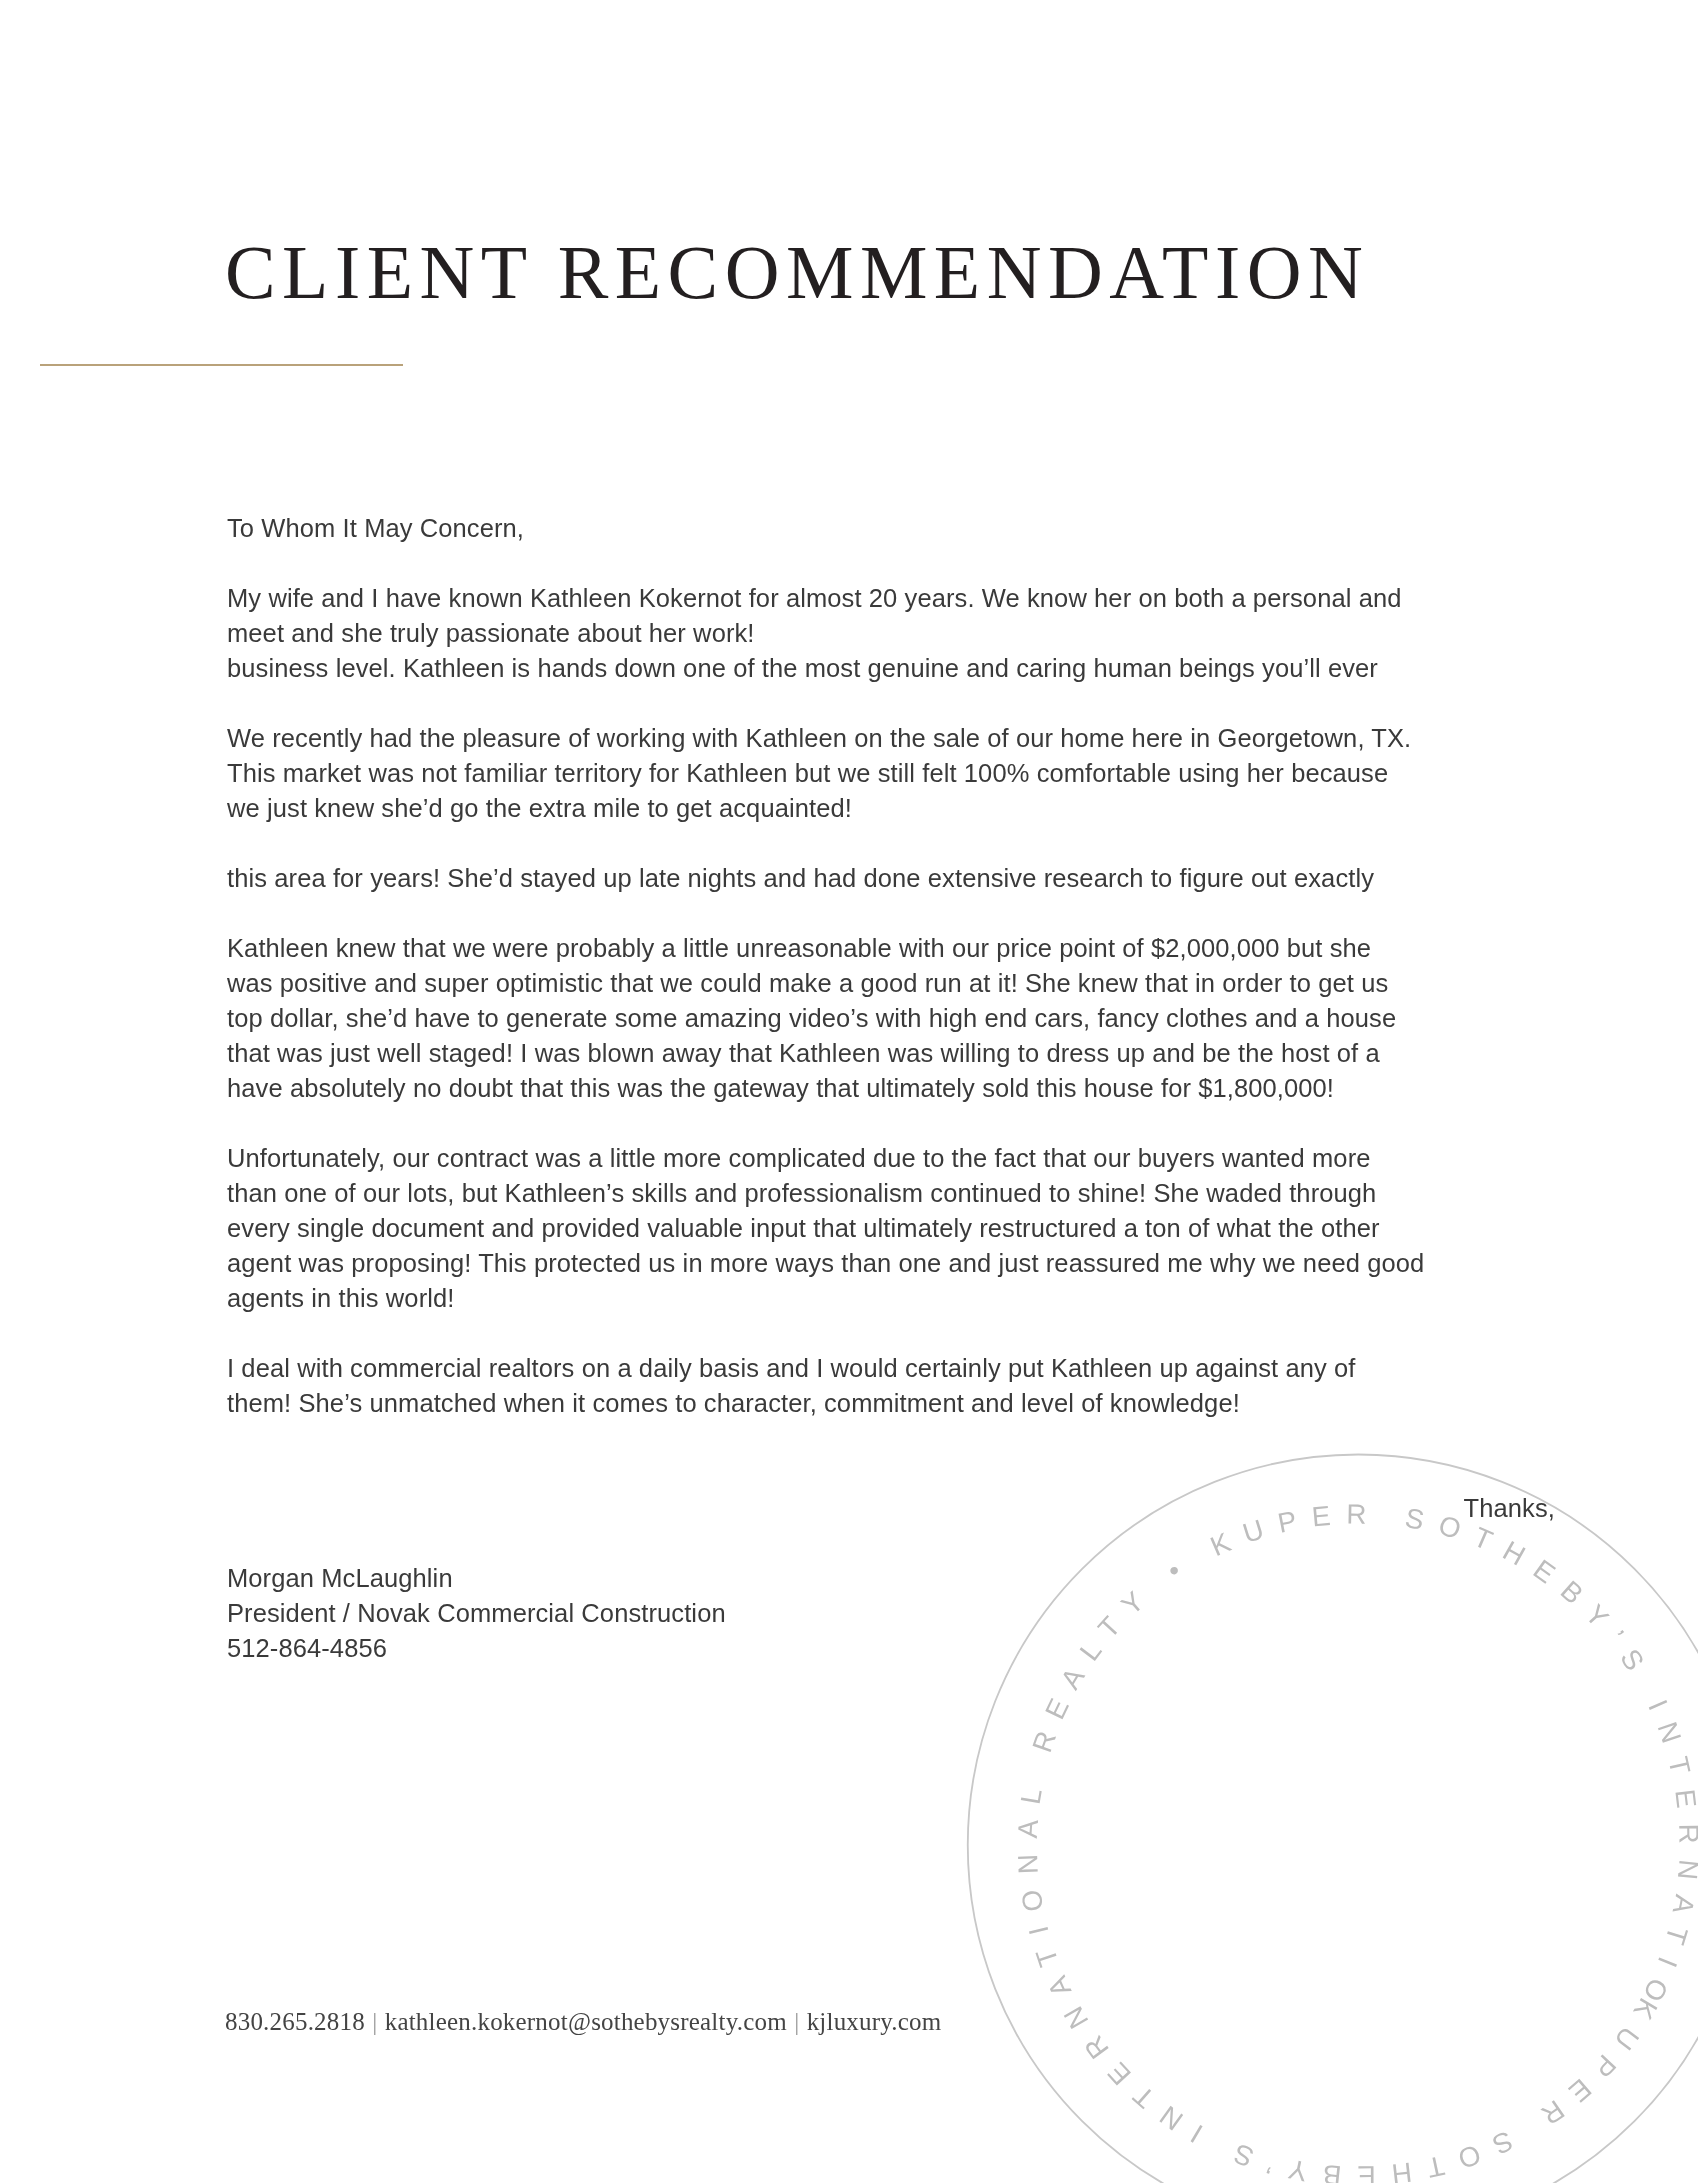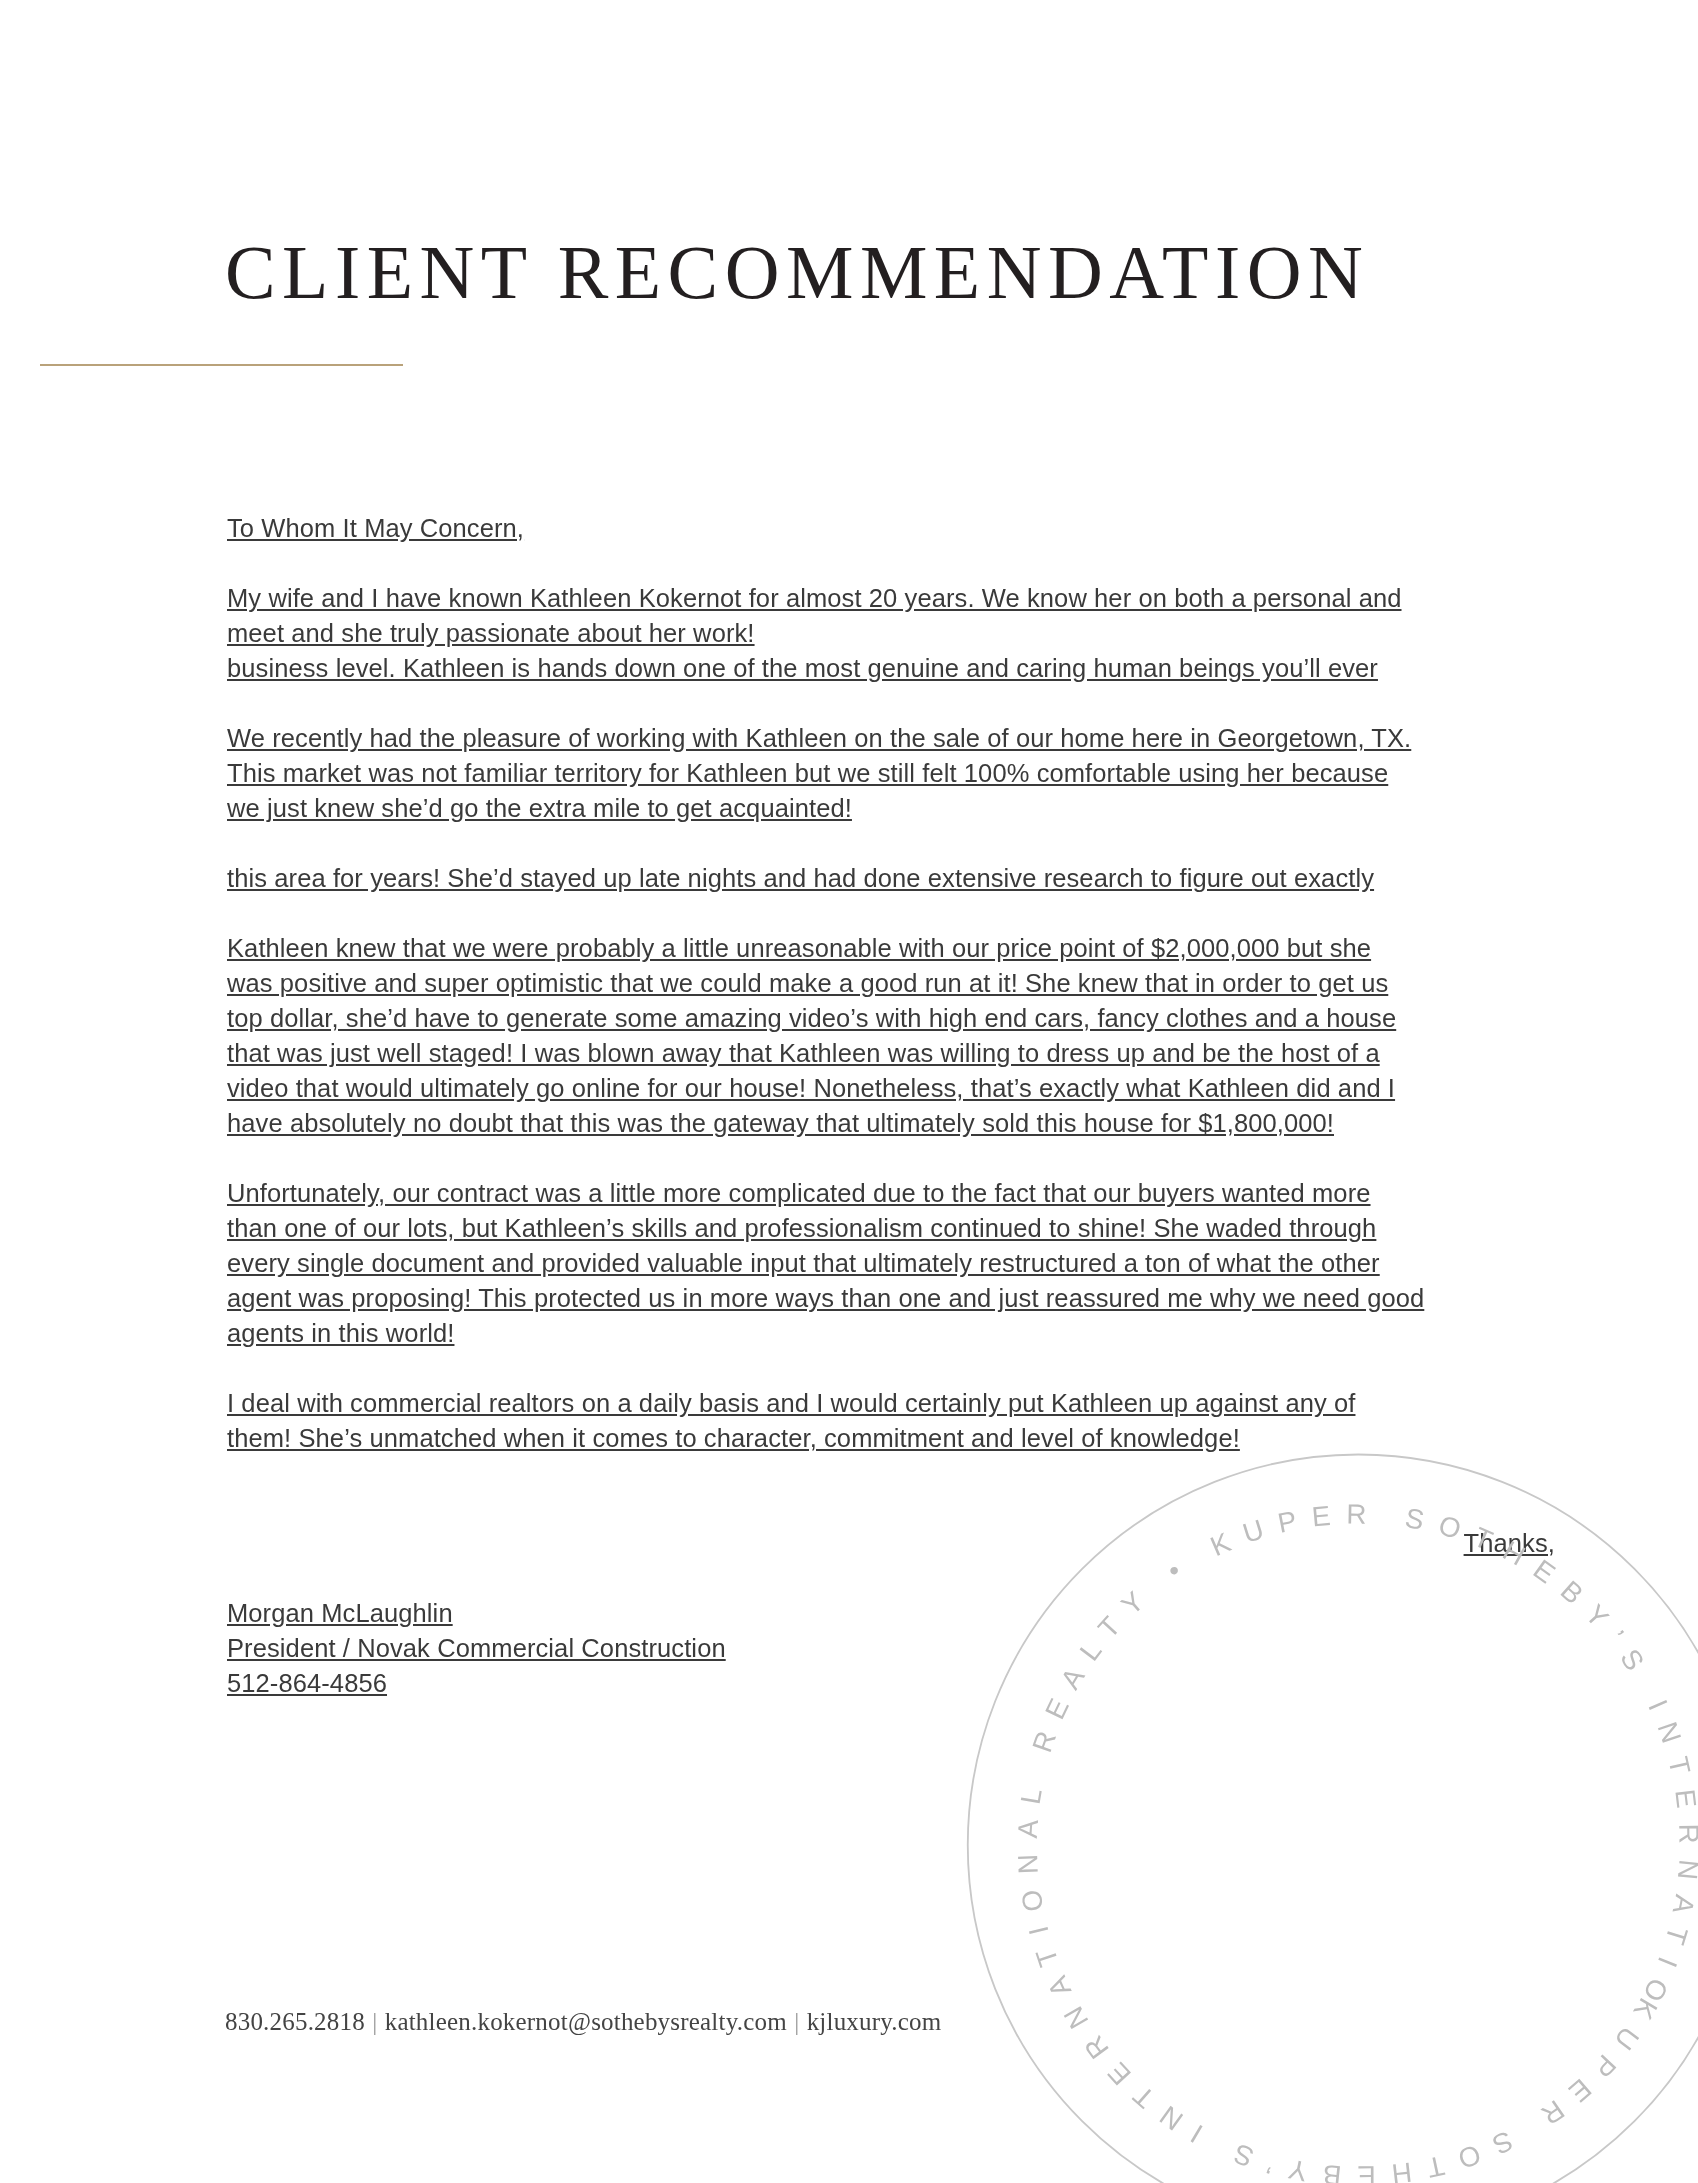--- a/index.html
+++ b/index.html
@@ -16,21 +16,21 @@
   }
   .gold-rule {
     position: absolute; left: 0; top: 364px; width: 363px; height: 2.2px;
     background: #b9a27a;
   }
 
   .letter {
     position: absolute; left: 187px; top: 511px; width: 1328px;
     font-family: "Liberation Sans", "DejaVu Sans", sans-serif;
     font-weight: 400; font-size: 25.5px; line-height: 35px;
-    color: #3a3a3a; letter-spacing: 0.1px; text-decoration: underline;
+    color: #3a3a3a; letter-spacing: 0.1px;
   }
   .letter p { margin: 0 0 35px 0; }
   .letter .line { display: block; white-space: nowrap; }
   .salutation { margin-bottom: 35px !important; }
   .closing { margin-top: 70px !important; margin-bottom: 35px !important; text-align: right; }
   .signature .line { display: block; }
 
   .footer {
     position: absolute; left: 185px; top: 2008px;
     font-family: "Liberation Serif", "DejaVu Serif", serif;
@@ -65,21 +65,20 @@
 
     <p>
       <span class="line">this area for years! She’d stayed up late nights and had done extensive research to figure out exactly</span>
     </p>
 
     <p>
       <span class="line">Kathleen knew that we were probably a little unreasonable with our price point of $2,000,000 but she</span>
       <span class="line">was positive and super optimistic that we could make a good run at it! She knew that in order to get us</span>
       <span class="line">top dollar, she’d have to generate some amazing video’s with high end cars, fancy clothes and a house</span>
       <span class="line">that was just well staged! I was blown away that Kathleen was willing to dress up and be the host of a</span>
-      <span class="line">video that would ultimately go online for our house! Nonetheless, that’s exactly what Kathleen did and I</span>
       <span class="line">have absolutely no doubt that this was the gateway that ultimately sold this house for $1,800,000!</span>
     </p>
 
     <p>
       <span class="line">Unfortunately, our contract was a little more complicated due to the fact that our buyers wanted more</span>
       <span class="line">than one of our lots, but Kathleen’s skills and professionalism continued to shine! She waded through</span>
       <span class="line">every single document and provided valuable input that ultimately restructured a ton of what the other</span>
       <span class="line">agent was proposing! This protected us in more ways than one and just reassured me why we need good</span>
       <span class="line">agents in this world!</span>
     </p>

